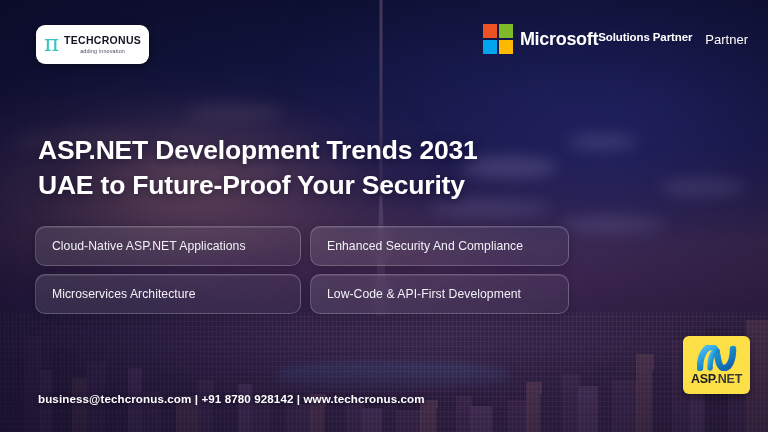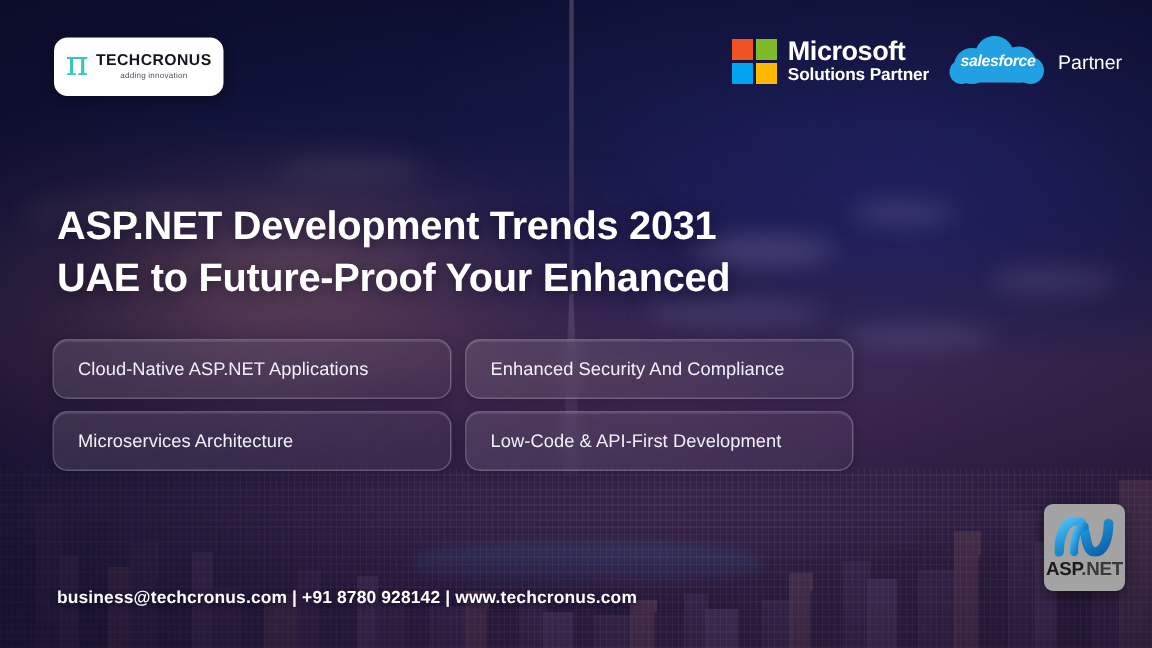--- a/index.html
+++ b/index.html
@@ -162,21 +162,21 @@
     position:absolute; right:20px; top:24px;
     display:flex; align-items:center; gap:13px;
   }
   .ms-badge { display:flex; align-items:center; gap:7px; }
   .ms-grid {
     width:30px; height:30px;
     display:grid; grid-template-columns:1fr 1fr; grid-template-rows:1fr 1fr;
     gap:2.5px;
   }
   .ms-sq { width:100%; height:100%; }
-  .ms-txt { display:flex; flex-direction:column; line-height:1; }
+  .ms-txt { display:flex; flex-direction:row; line-height:1; }
   .ms-1 { font-size:18px; font-weight:bold; color:#fff; letter-spacing:-.3px; }
   .ms-2 { font-size:11.5px; font-weight:bold; color:#fff; letter-spacing:-.1px; margin-top:2px; }
 
   .sf-badge { display:flex; align-items:center; gap:7px; }
   .sf-cloud { position:relative; width:66px; height:34px; }
   .sf-cloud svg { display:block; }
   .sf-word {
     position:absolute; left:0; right:0; top:50%;
     transform:translateY(-50%);
     text-align:center;
@@ -225,22 +225,22 @@
     color:#ffffff;
     font-size:11.6px;
     font-weight:bold;
     letter-spacing:.1px;
     text-shadow:0 1px 5px rgba(10,6,30,0.7);
   }
 
   
   .aspnet {
     position:absolute; right:18px; bottom:38px;
-    width:54px; height:58px;
-    background:#a3a3a3;
+    width:67px; height:58px;
+    background:#fde047;
     border-radius:6px;
     display:flex; flex-direction:column;
     align-items:center; justify-content:center;
     gap:1px;
     box-shadow:0 3px 9px rgba(0,0,0,0.40);
   }
   .aspnet-mark { width:40px; height:26px; }
   .aspnet-txt {
     font-size:12.5px; font-weight:bold; color:#1b1b1b; letter-spacing:-.2px;
   }
@@ -341,41 +341,28 @@
           <span class="ms-sq" style="background:#00a4ef"></span>
           <span class="ms-sq" style="background:#ffb900"></span>
         </div>
         <span class="ms-txt">
           <span class="ms-1">Microsoft</span>
           <span class="ms-2">Solutions Partner</span>
         </span>
       </div>
 
       <div class="sf-badge">
-        <div class="sf-cloud">
-          <svg width="66" height="34" viewBox="0 0 66 34">
-            <g fill="#22a1e2">
-              <circle cx="16" cy="20" r="12"></circle>
-              <circle cx="31" cy="13" r="13"></circle>
-              <circle cx="47" cy="19" r="12"></circle>
-              <circle cx="55" cy="23" r="9"></circle>
-              <circle cx="9" cy="24" r="8"></circle>
-              <rect x="9" y="16" width="48" height="15" rx="7"></rect>
-            </g>
-          </svg>
-          <span class="sf-word">salesforce</span>
-        </div>
         <span class="sf-partner">Partner</span>
       </div>
 
     </div>
 
     <div class="headline">
       <div>ASP.NET Development Trends 2031</div>
-      <div>UAE to Future-Proof Your Enhanced</div>
+      <div>UAE to Future-Proof Your Security</div>
     </div>
 
     <div class="pills">
       <div class="pill">Cloud-Native ASP.NET Applications</div>
       <div class="pill">Enhanced Security And Compliance</div>
       <div class="pill">Microservices Architecture</div>
       <div class="pill">Low-Code &amp; API-First Development</div>
     </div>
 
     <div class="contact">business@techcronus.com | +91 8780 928142 | www.techcronus.com</div>

